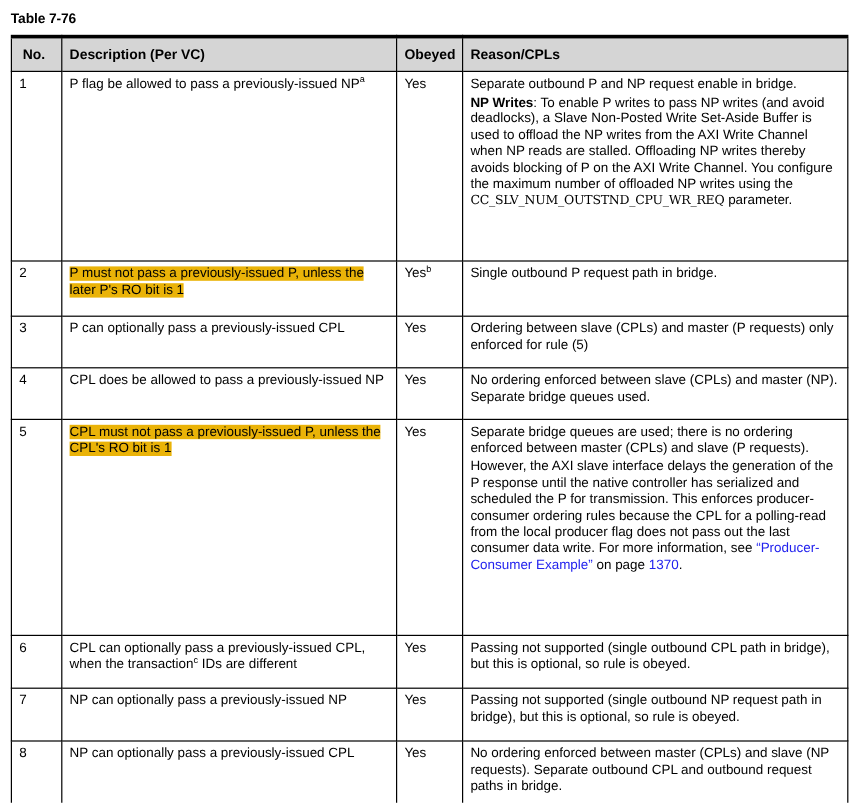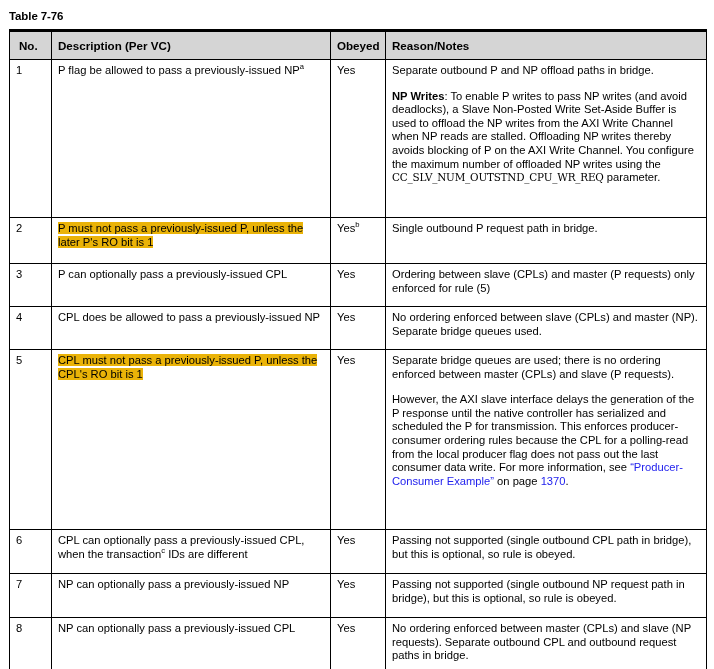--- a/index.html
+++ b/index.html
@@ -138,21 +138,21 @@
   .bold { font-weight: bold; }
   .mono {
     font-family: "DejaVu Serif", "Liberation Serif", serif;
     font-size: 10.4px;
     letter-spacing: -0.2px;
   }
   .link {
     color: #2222ee;
   }
   .para { margin: 0; }
-  .para + .para { margin-top: 12px; }
+  .para + .para { margin-top: 2px; }
 </style>
 </head>
 <body>
 
 <div class="page">
 
   <div class="caption">
     <span class="caption-number">Table 7-76</span>
   </div>
 
@@ -162,35 +162,35 @@
         <col class="c-no">
         <col class="c-desc">
         <col class="c-obeyed">
         <col class="c-reason">
       </colgroup>
       <thead>
         <tr>
           <th class="h-no">No.</th>
           <th>Description (Per VC)</th>
           <th>Obeyed</th>
-          <th>Reason/Notes</th>
+          <th>Reason/CPLs</th>
         </tr>
       </thead>
       <tbody>
 
         <tr class="r1">
           <td class="cell-no">1</td>
           <td class="cell-desc">
             <span>P flag be allowed to pass a previously-issued NP</span><span class="sup">a</span>
           </td>
           <td class="cell-obeyed">
             <span>Yes</span>
           </td>
           <td class="cell-reason">
-            <p class="para">Separate outbound P and NP offload paths in bridge.</p>
+            <p class="para">Separate outbound P and NP request enable in bridge.</p>
             <p class="para"><span class="bold">NP Writes</span><span>: To enable P writes to pass NP writes (and avoid deadlocks), a Slave Non-Posted Write Set-Aside Buffer is used to offload the NP writes from the AXI Write Channel when NP reads are stalled. Offloading NP writes thereby avoids blocking of P on the AXI Write Channel. You configure the maximum number of offloaded NP writes using the </span><span class="mono">CC_SLV_NUM_OUTSTND_CPU_WR_REQ</span><span> parameter.</span></p>
           </td>
         </tr>
 
         <tr class="r2">
           <td class="cell-no">2</td>
           <td class="cell-desc">
             <span class="hl">P must not pass a previously-issued P, unless the later P's RO bit is 1</span>
           </td>
           <td class="cell-obeyed">

